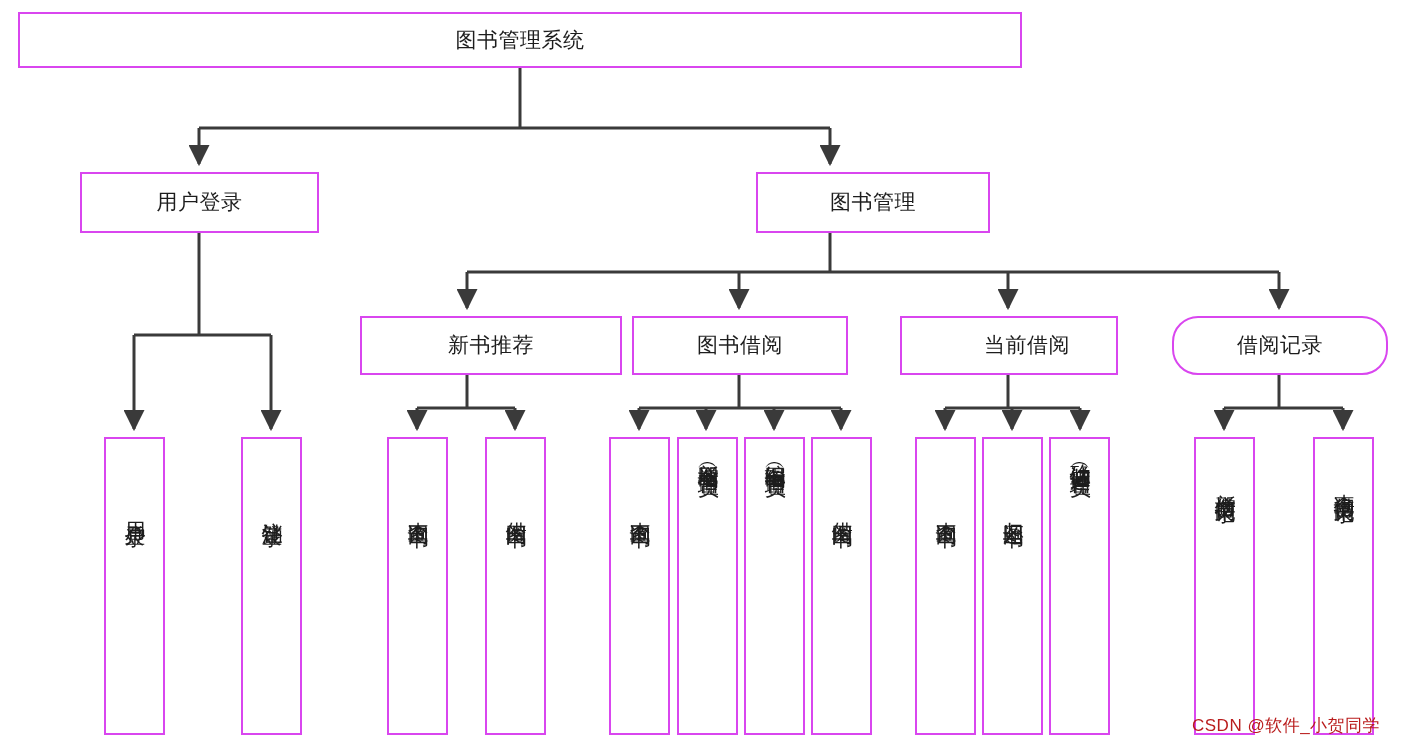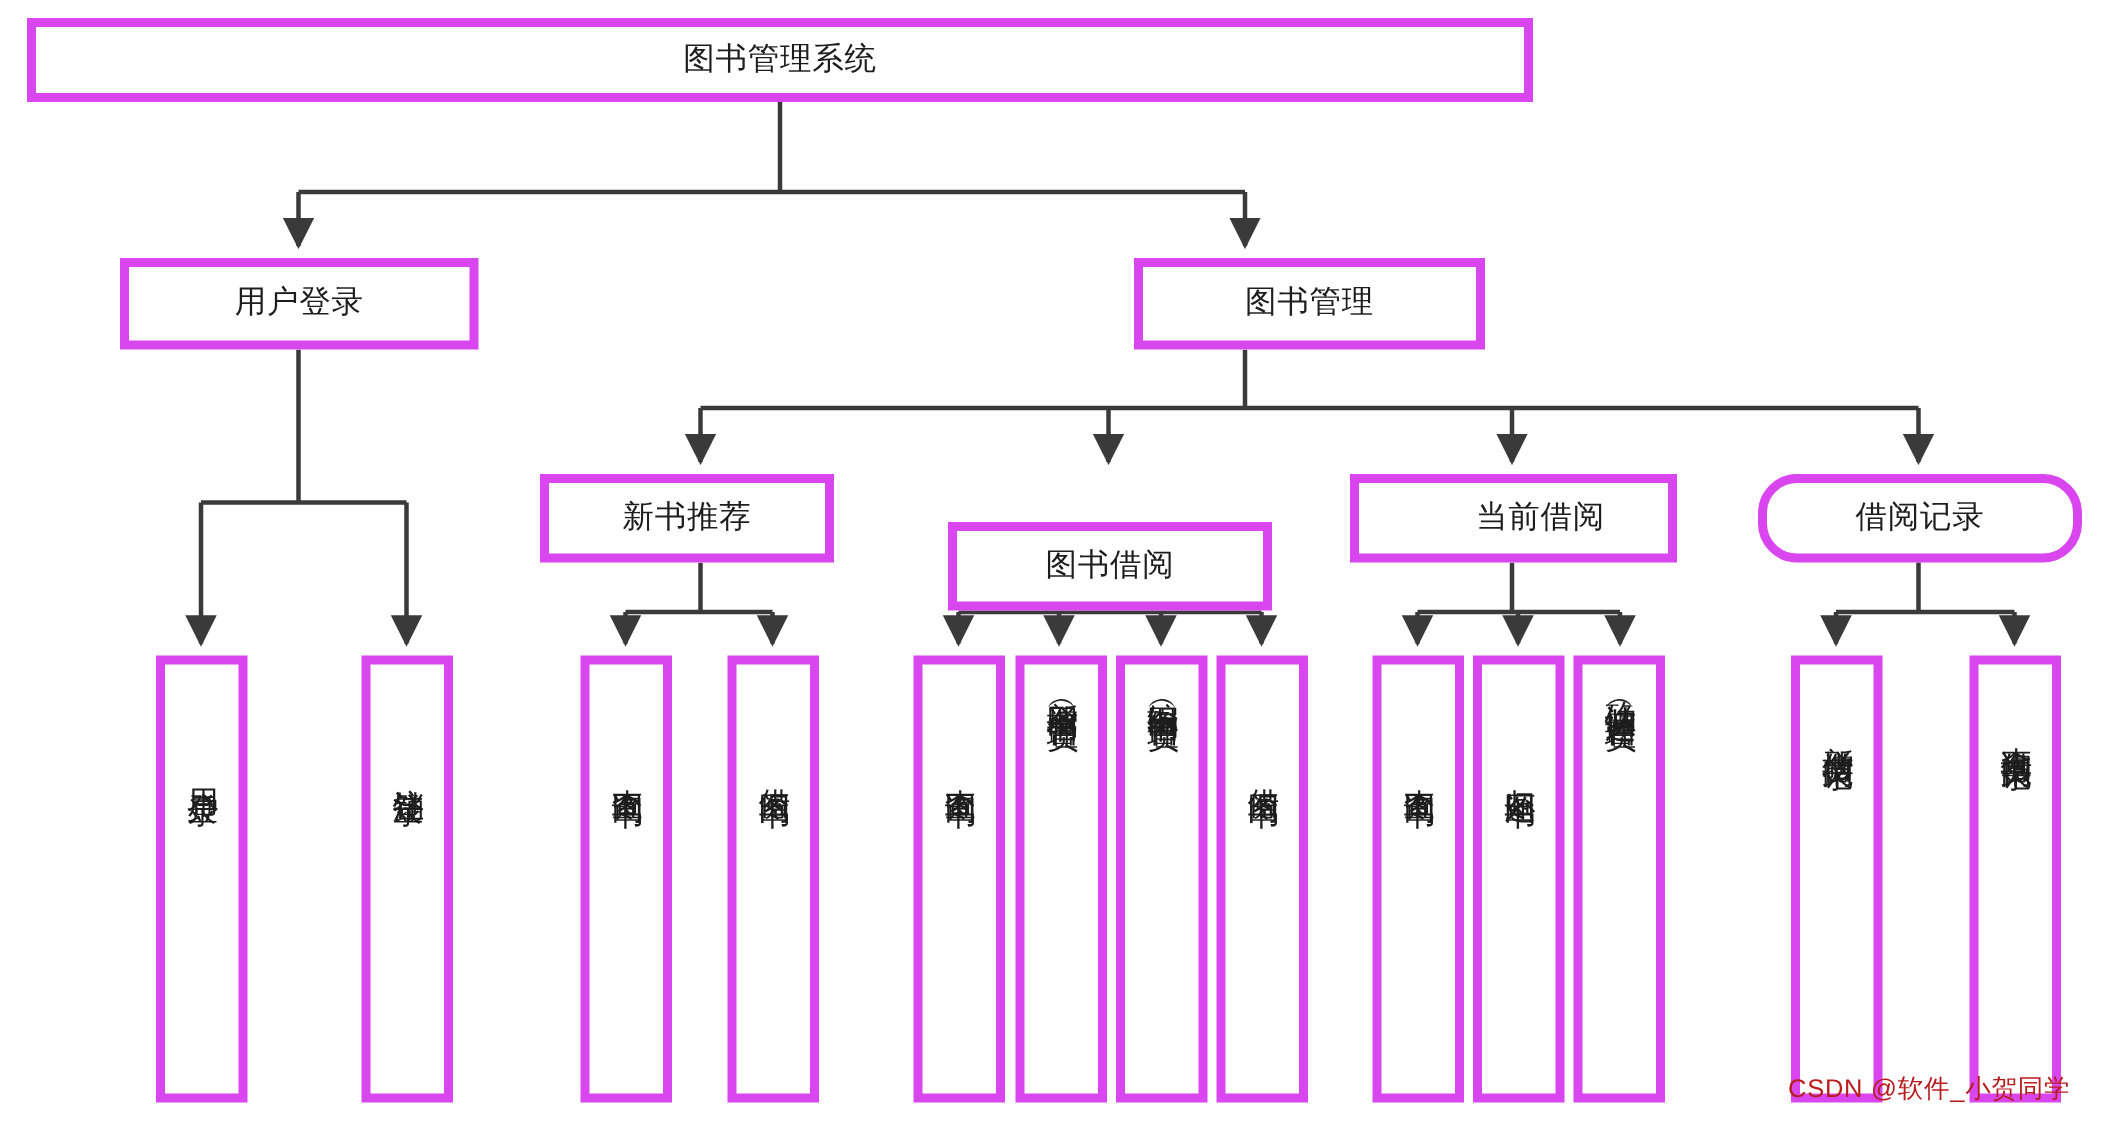--- a/index.html
+++ b/index.html
@@ -22,25 +22,26 @@
     left: 0;
     top: 0;
     width: 1405px;
     height: 747px;
     pointer-events: none;
   }
   .node {
     position: absolute;
     box-sizing: border-box;
     background: #ffffff;
-    border: 6px solid #d946ef;
+    border: 2px solid #d946ef;
     display: flex;
     align-items: center;
     justify-content: center;
     color: #1a1a1a;
+    font-family: Liberation Serif, serif;
   }
   .node-label {
     font-size: 21px;
     line-height: 1.15;
     letter-spacing: 0.5px;
     white-space: nowrap;
     color: #1d1d1d;
   }
   .node.leaf {
     align-items: flex-start;
@@ -132,24 +133,24 @@
     <span class="node-label">图书管理系统</span>
   </div>
 
   <div class="node" style="left:80px; top:172px; width:239px; height:61px;">
     <span class="node-label">用户登录</span>
   </div>
   <div class="node" style="left:712px; top:172px; width:234px; height:61px;margin-left:44px;">
     <span class="node-label">图书管理</span>
   </div>
 
-  <div class="node" style="left:360px; top:316px; width:196px; height:59px;">
+  <div class="node" style="left:360px; top:316px; width:262px; height:59px;">
     <span class="node-label">新书推荐</span>
   </div>
-  <div class="node" style="left:632px; top:316px; width:216px; height:59px;margin-top:32px;">
+  <div class="node" style="left:632px; top:316px; width:216px; height:59px;">
     <span class="node-label">图书借阅</span>
   </div>
   <div class="node" style="left:900px; top:316px; width:218px; height:59px;padding-left:36px;">
     <span class="node-label">当前借阅</span>
   </div>
   <div class="node" style="left:1172px; top:316px; width:216px; height:59px;border-radius:26px;">
     <span class="node-label">借阅记录</span>
   </div>
 
   <div class="node leaf short" style="left:104px; top:437px; width:61px; height:298px;">

